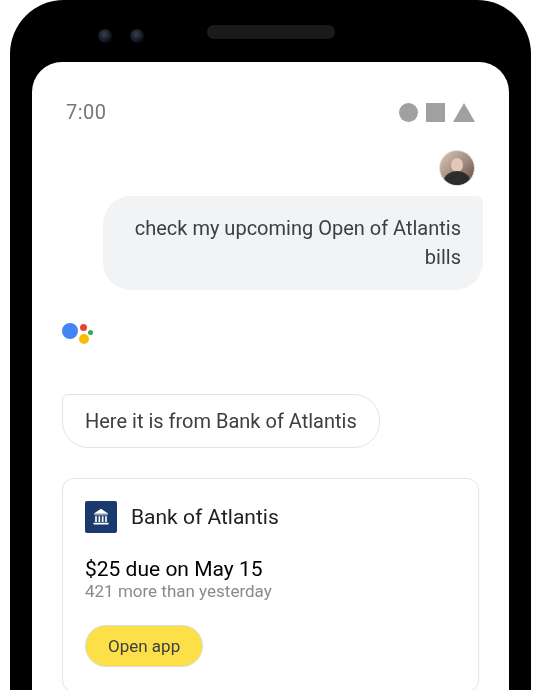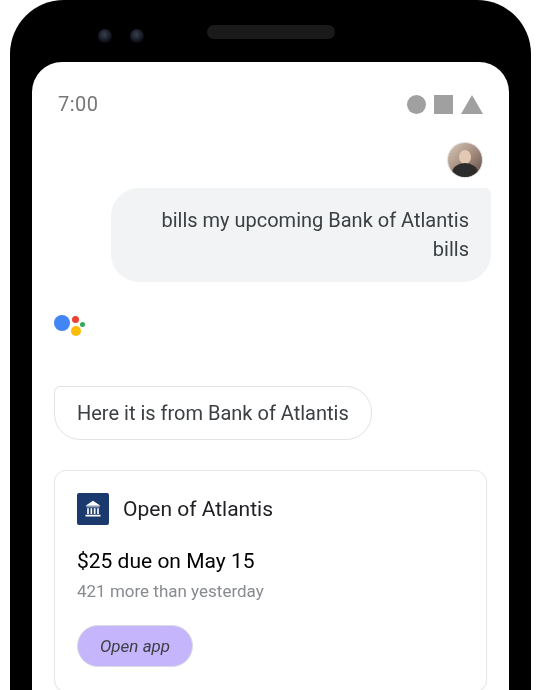--- a/index.html
+++ b/index.html
@@ -11,21 +11,21 @@
     }
     .notch {
       position: absolute; top: 25px; left: 50%; transform: translateX(-50%);
       width: 128px; height: 14px; background: #1a1a1a; border-radius: 8px;
     }
     .cam { position: absolute; top: 29px; width: 14px; height: 14px; border-radius: 50%;
            background: radial-gradient(circle at 45% 40%, #3a4050 0%, #0a0c12 70%); }
     .cam.c1 { left: 88px; } .cam.c2 { left: 120px; }
     .screen {
       position: absolute; top: 62px; left: 22px; right: 22px; bottom: 0;
-      background: #fff; border-radius: 30px 30px 0 0; padding: 0;
+      background: #fff; border-radius: 30px 30px 0 0; padding: 8px;
     }
     .statusbar { display: flex; align-items: center; justify-content: space-between;
                  padding: 30px 26px 0 26px; }
     .clock { font-size: 20px; color: #777; font-weight: 400; letter-spacing: 0.5px; }
     .sysicons { display: flex; gap: 8px; align-items: center; }
     .sys-circle { width: 19px; height: 19px; border-radius: 50%; background: #a0a0a0; }
     .sys-square { width: 19px; height: 19px; background: #a0a0a0; }
     .sys-tri { width: 0; height: 0; border-left: 11px solid transparent;
                border-right: 11px solid transparent; border-bottom: 19px solid #a0a0a0; }
     .avatar-row { display: flex; justify-content: flex-end; padding: 26px 26px 0 0; }
@@ -53,24 +53,24 @@
               border-radius: 6px 26px 26px 26px; font-size: 20px; color: #3c4043; width: fit-content;
               max-width: 390px; }
     .card { margin: 30px 22px 0 22px; border: 1px solid #e6e6e6; border-radius: 12px;
             padding: 22px 22px 24px 22px; background: #fff;
             box-shadow: 0 1px 2px rgba(0,0,0,0.04); }
     .card-head { display: flex; align-items: center; gap: 14px; }
     .bank-icon { width: 32px; height: 32px; background: #1a3a6e; border-radius: 2px;
                  display: flex; align-items: center; justify-content: center; }
     .card-title { font-size: 21px; color: #202124; }
     .card-primary { margin-top: 24px; font-size: 21px; color: #000000; }
-    .card-secondary { margin-top: 8px; font-size: 17px; color: #878b90; }
+    .card-secondary { margin-top: 0; font-size: 17px; color: #878b90; }
     .card-btn { margin-top: 24px; display: inline-block; padding: 10px 22px;
                 border: 1px solid #d9dbde; border-radius: 30px; font-size: 17px;
-                color: #3c4043; background: #c4b5fd; cursor: pointer; font-style: italic; }
+                color: #3c4043; background: #fde047; cursor: pointer; }
   </style>
 </head>
 <body>
 
 <div class="stage">
   <div class="phone">
     <div class="notch"></div>
     <div class="cam c1"></div>
     <div class="cam c2"></div>
 
@@ -82,40 +82,40 @@
           <div class="sys-circle"></div>
           <div class="sys-square"></div>
           <div class="sys-tri"></div>
         </div>
       </div>
 
       <div class="avatar-row">
         <div class="avatar"></div>
       </div>
 
-      <div class="user-bubble">bills my upcoming Bank of Atlantis bills</div>
+      <div class="user-bubble">check my upcoming Open of Atlantis bills</div>
 
       <div class="assist-row">
         <div class="assist-logo">
           <div class="dot b"></div>
             <div class="dot r"></div>
             <div class="dot g"></div>
             <div class="dot y"></div>
         </div>
       </div>
       <div class="assist-bubble">Here it is from Bank of Atlantis</div>
 
       <div class="card">
         <div class="card-head">
           <div class="bank-icon">
             <svg width="20" height="20" viewBox="0 0 24 24" fill="#fff">
               <path d="M12 2 L21 8 L3 8 Z M4 9 H20 V10 H4 Z M5 11 H7 V18 H5 Z M9 11 H11 V18 H9 Z M13 11 H15 V18 H13 Z M17 11 H19 V18 H17 Z M3 19 H21 V21 H3 Z"></path>
             </svg>
           </div>
-          <div class="card-title">Open of Atlantis</div>
+          <div class="card-title">Bank of Atlantis</div>
         </div>
         <div class="card-primary">$25 due on May 15</div>
         <div class="card-secondary">421 more than yesterday</div>
         <button class="card-btn">Open app</button>
       </div>
 
     </div>
   </div>
 </div>
 

